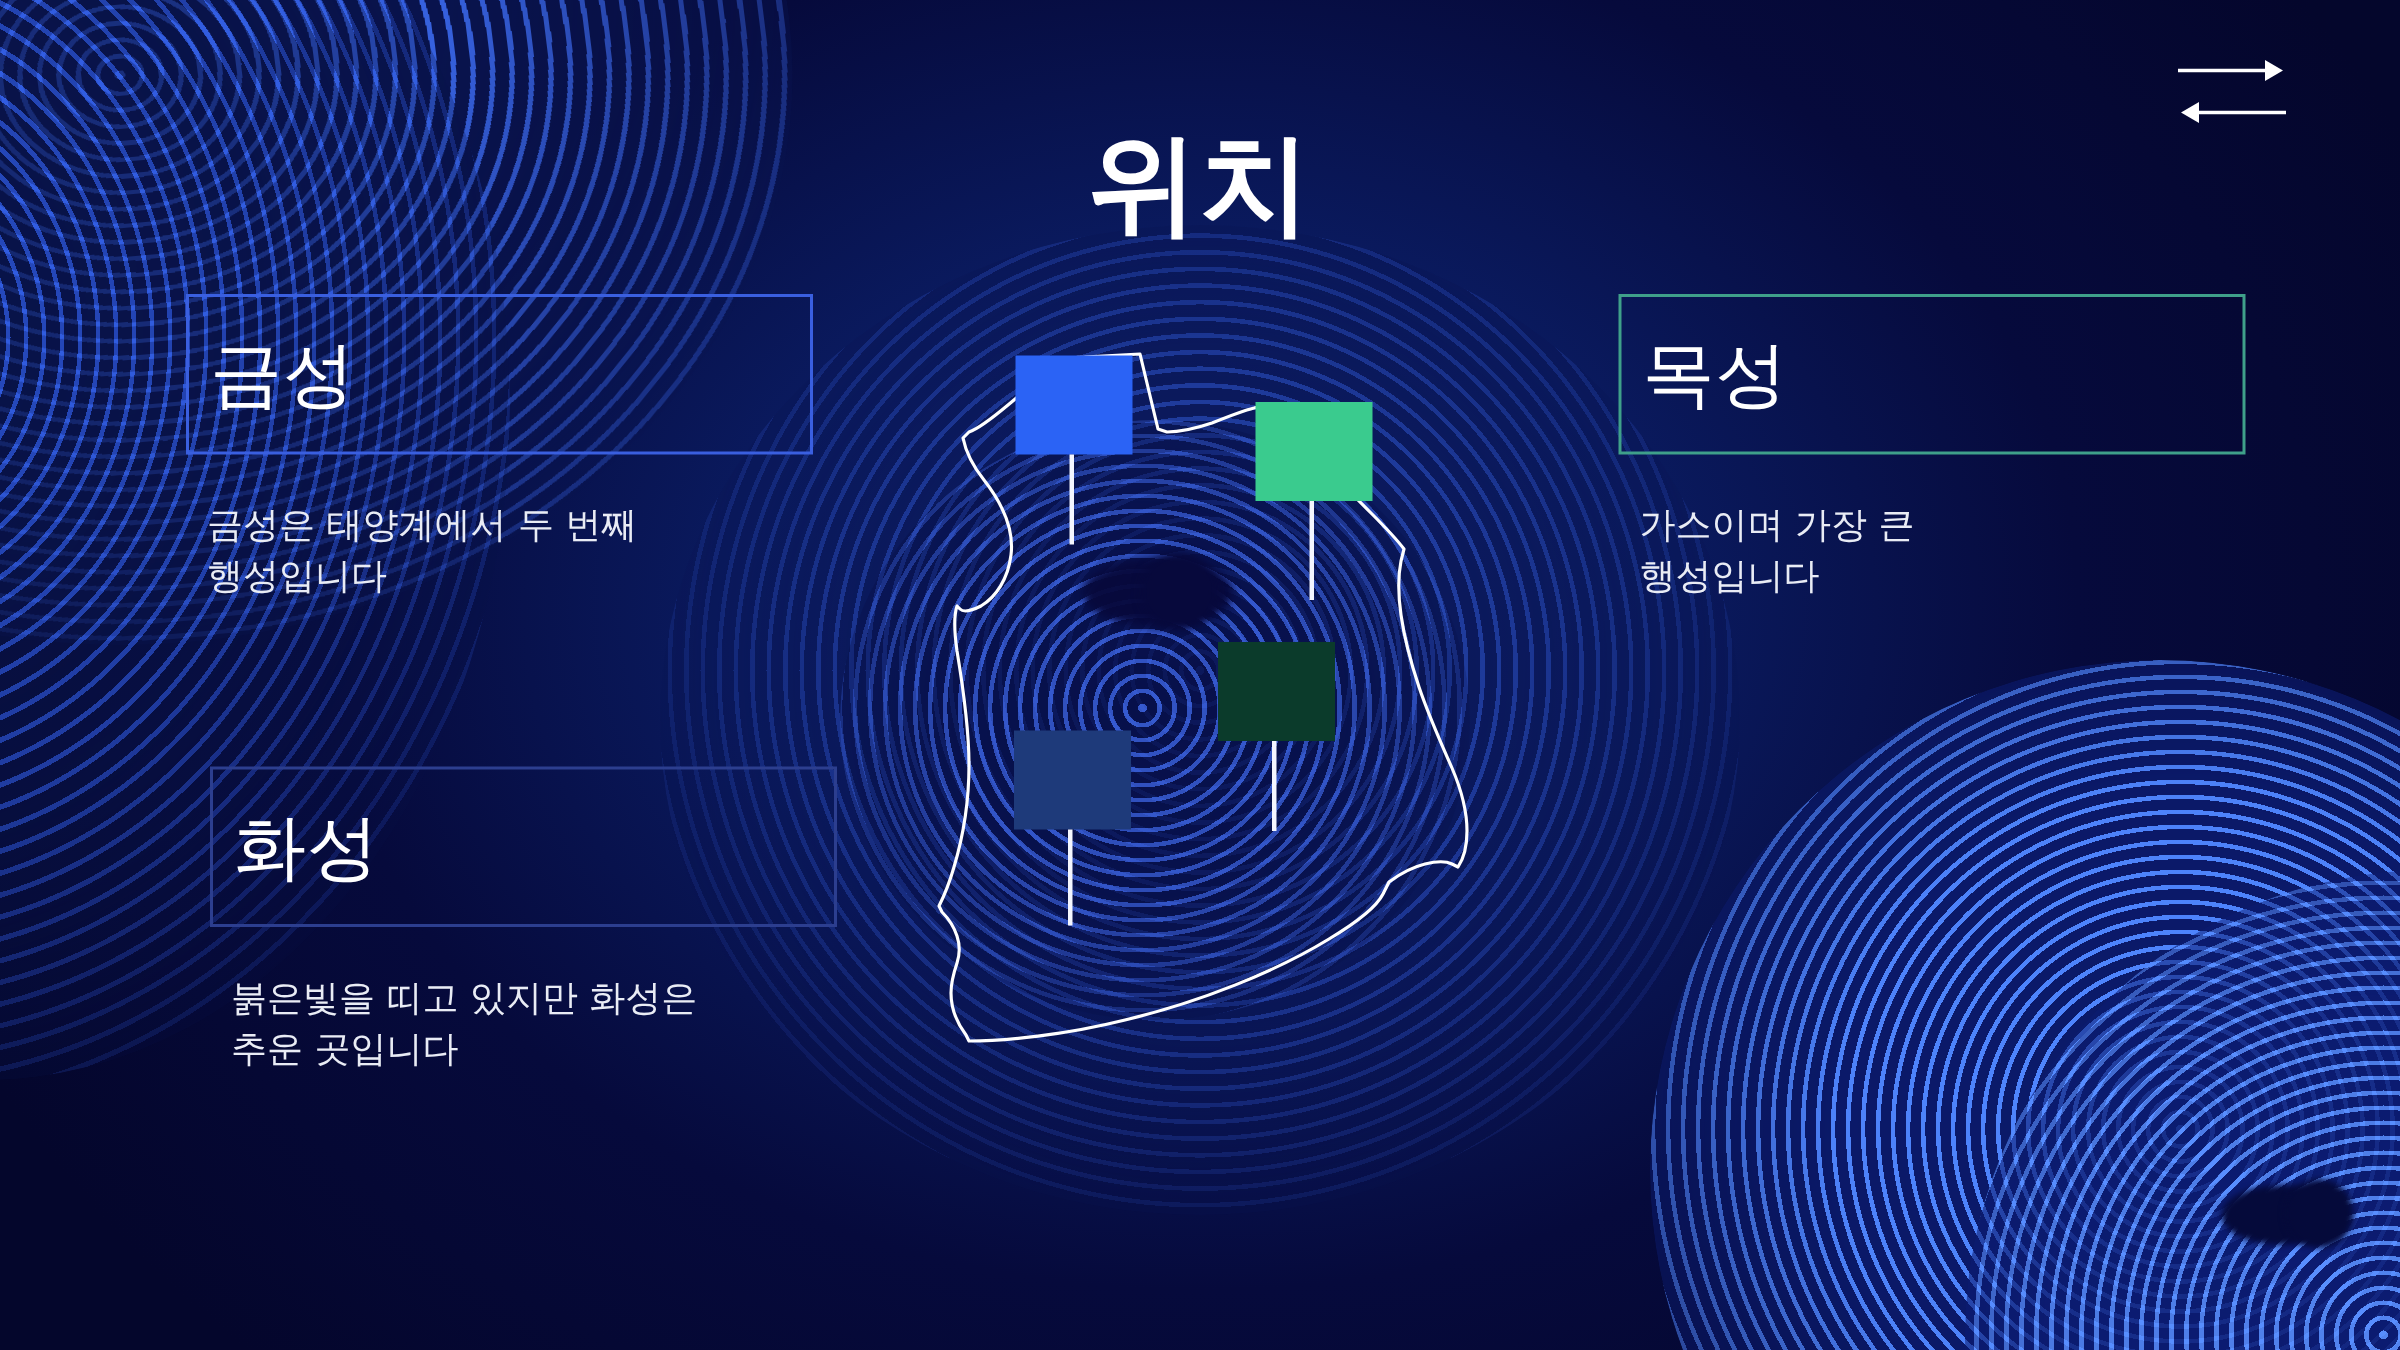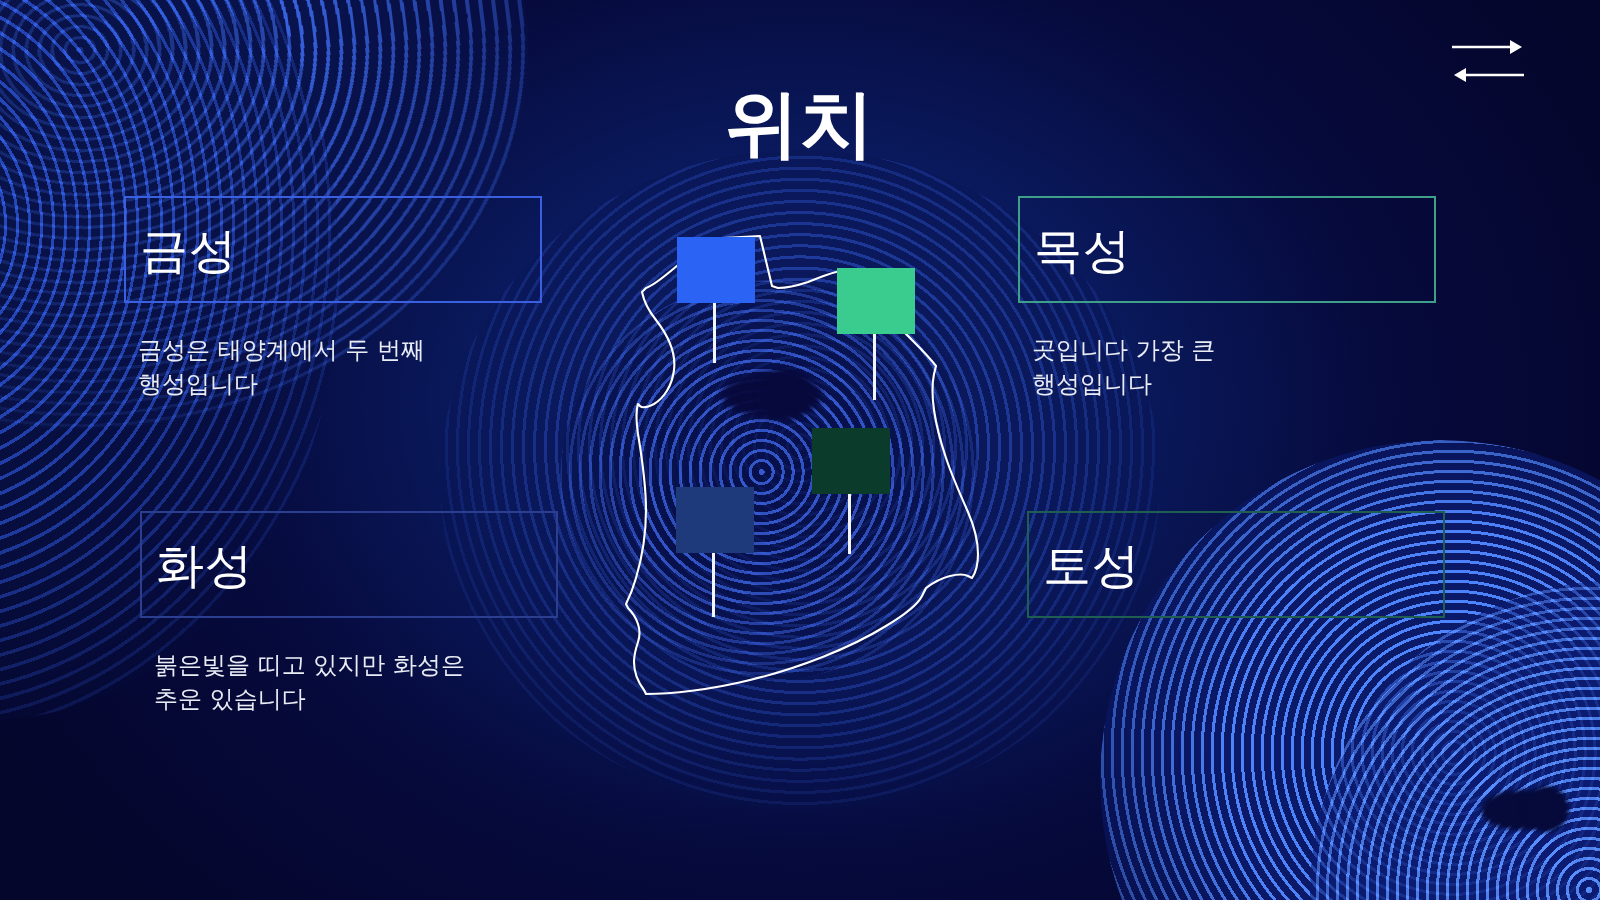--- a/index.html
+++ b/index.html
@@ -181,21 +181,21 @@
     letter-spacing: 1px;
     line-height: 1;
   }
 
   
   .card {
     position: absolute;
     width: 418px;
   }
   .card-tl { left: 124px;  top: 196px; }
-  .card-tr { left: 1018px; top: 196px; }
+  .card-tr { left: 1079px; top: 196px; }
   .card-bl { left: 140px;  top: 511px; }
   .card-br { left: 1027px; top: 511px; }
 
   .card-head {
     height: 107px;
     border: 2px solid #ffffff;
     display: flex;
     align-items: center;
     padding-left: 14px;
   }
@@ -352,31 +352,28 @@
       <span class="name">금성</span>
     </div>
     <div class="card-desc">금성은 태양계에서 두 번째
 행성입니다</div>
   </div>
 
   <div class="card card-tr">
     <div class="card-head">
       <span class="name">목성</span>
     </div>
-    <div class="card-desc">곳입니다 가장 큰
+    <div class="card-desc">가스이며 가장 큰
 행성입니다</div>
   </div>
 
   <div class="card card-bl">
     <div class="card-head">
       <span class="name">화성</span>
     </div>
     <div class="card-desc">붉은빛을 띠고 있지만 화성은
-추운 있습니다</div>
+추운 곳입니다</div>
   </div>
 
   <div class="card card-br">
-    <div class="card-head">
-      <span class="name">토성</span>
-    </div>
   </div>
 
 </div>
 
 </body></html>

